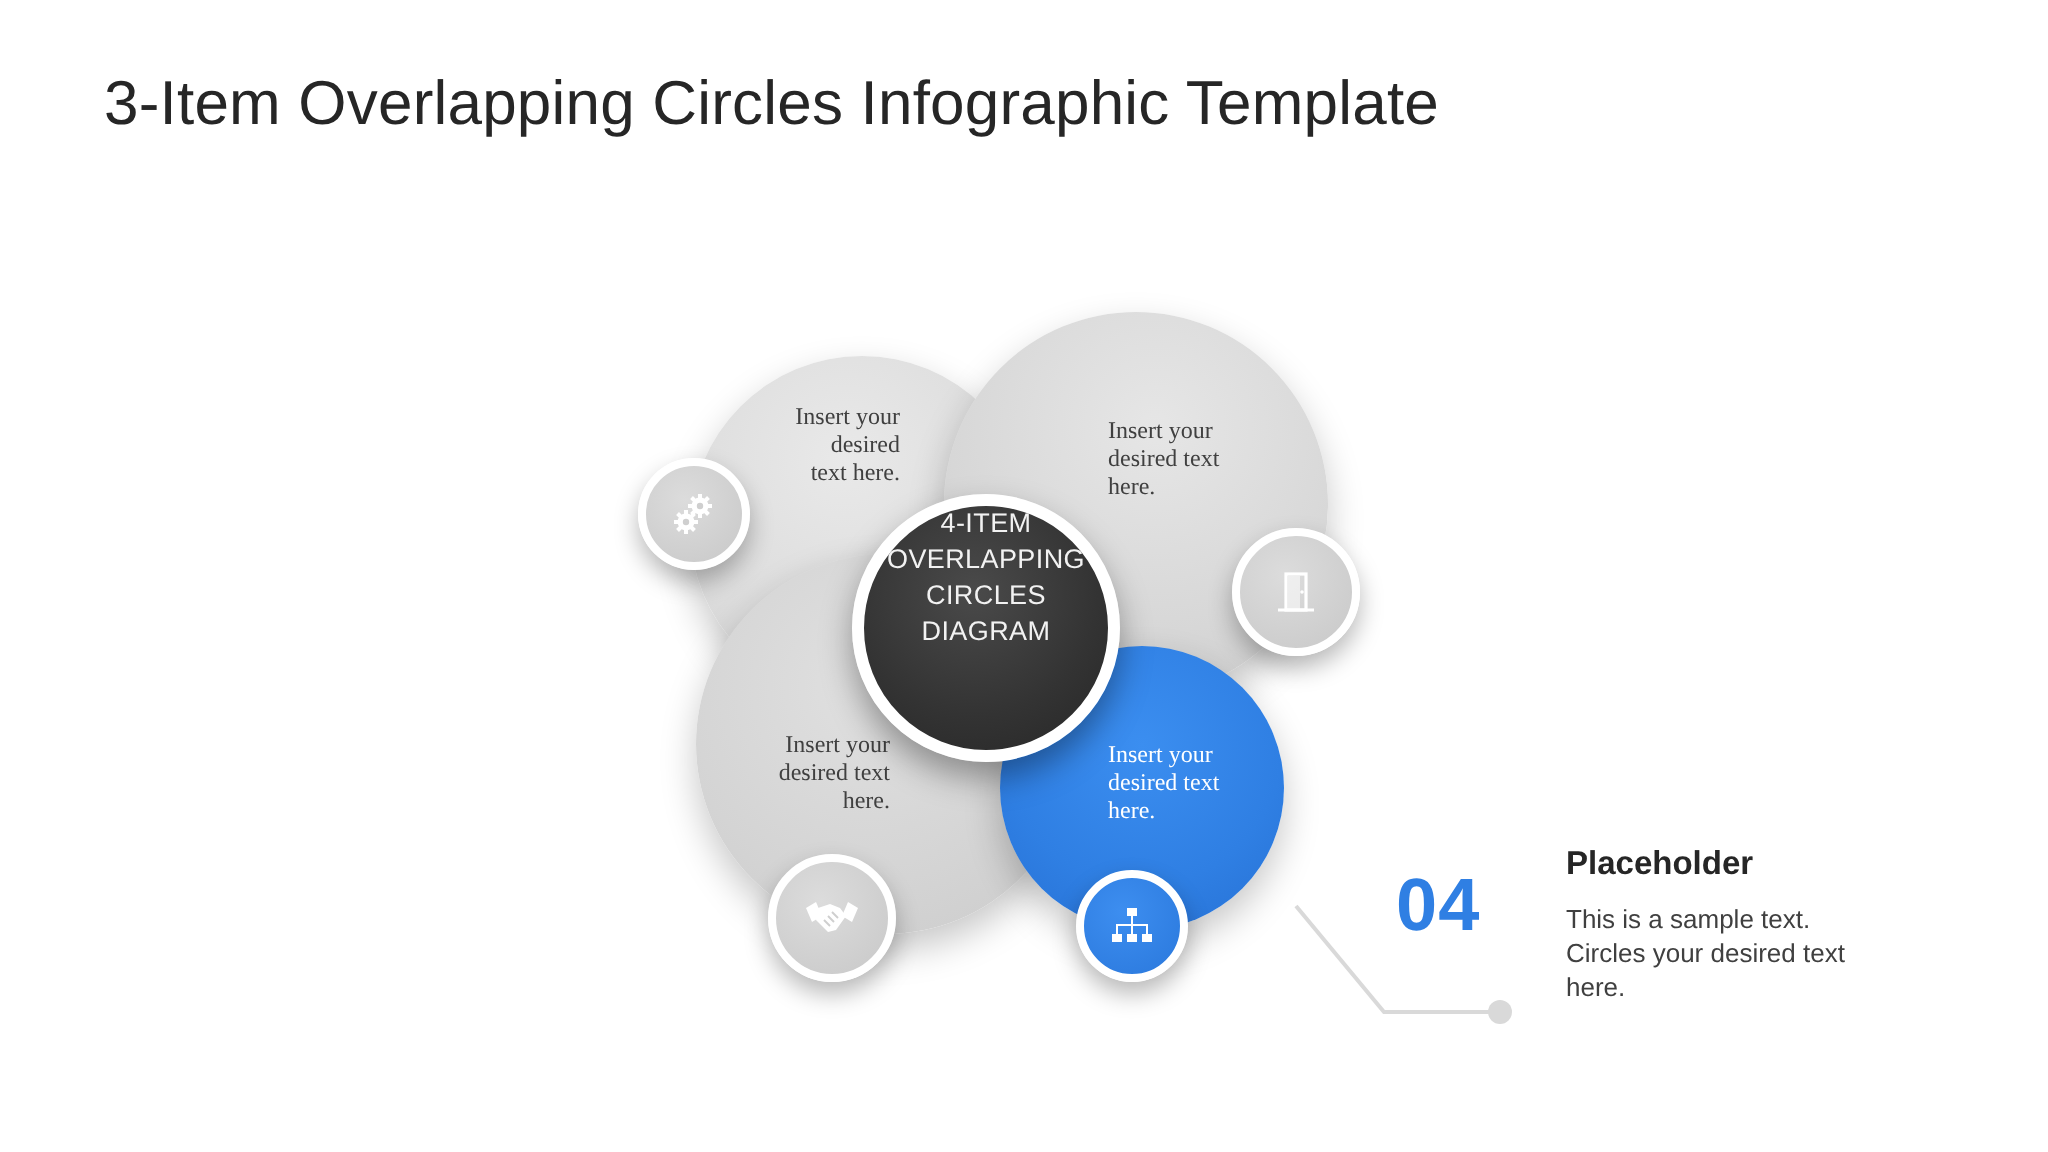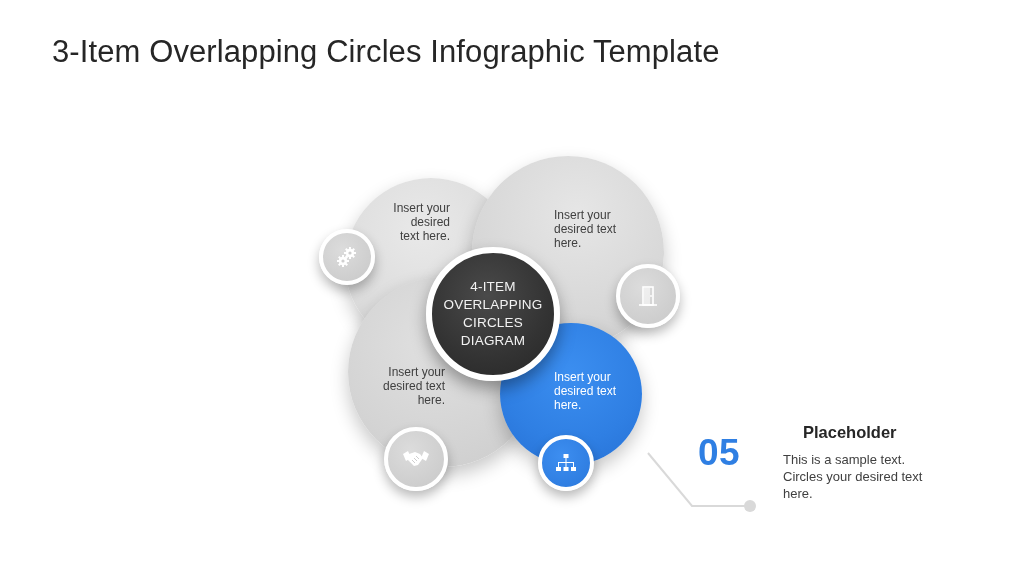--- a/index.html
+++ b/index.html
@@ -24,29 +24,30 @@
   .c3 { left: 348px; top: 277px; width: 190px; height: 190px;
         background: radial-gradient(circle at 45% 35%, #e0e0e0 0%, #d4d4d4 60%, #cbcbcb 100%); }
   .c4 { left: 500px; top: 323px; width: 142px; height: 142px;
         background: radial-gradient(circle at 50% 35%, #3b8ef0 0%, #2f7fe3 60%, #2670d4 100%); }
 
   .center-circle {
     position: absolute; left: 426px; top: 247px; width: 122px; height: 122px;
     border-radius: 50%; border: 6px solid #ffffff;
     background: radial-gradient(circle at 45% 35%, #4a4a4a 0%, #333333 60%, #262626 100%);
     box-shadow: 0 8px 16px rgba(0,0,0,0.35);
-    display: flex; align-items: center; justify-content: center; text-align: center;
+    display: flex; align-items: flex-start; justify-content: center; text-align: center;
   }
   .center-text {
     color: #f2f2f2; font-size: 13.5px; line-height: 18px; letter-spacing: 0.2px;
     white-space: pre-line;
   }
   .item-text {
     position: absolute; font-size: 12px; line-height: 14px; color: #404040;
     white-space: pre-line;
+    font-family: Liberation Serif, serif;
   }
   .t1 { left: 368px; top: 201px; width: 82px; text-align: right; }
   .t2 { left: 554px; top: 208px; width: 90px; text-align: left; }
   .t3 { left: 360px; top: 365px; width: 85px; text-align: right; }
   .t4 { left: 554px; top: 370px; width: 90px; text-align: left; color: #ffffff; }
 
   .icon-circle {
     position: absolute; border-radius: 50%; border: 4px solid #ffffff;
     box-shadow: 0 6px 12px rgba(0,0,0,0.28);
     display: flex; align-items: center; justify-content: center;
@@ -59,21 +60,21 @@
   .i4 { left: 538px; top: 435px; width: 48px; height: 48px; }
 
   .connector { position: absolute; left: 640px; top: 445px; width: 130px; height: 70px; }
 
   .num {
     position: absolute; left: 698px; top: 432px;
     font-size: 37px; font-weight: bold; color: #2f7fe3; letter-spacing: 0.5px;
   }
   .ph-title {
     position: absolute; left: 783px; top: 423px;
-    font-size: 16.5px; font-weight: bold; color: #262626; margin-left: 20px;
+    font-size: 16.5px; font-weight: bold; color: #262626;
   }
   .ph-body {
     position: absolute; left: 783px; top: 451px; width: 170px;
     font-size: 13px; line-height: 17px; color: #404040;
     white-space: pre-line;
   }
 </style>
 </head>
 <body>
 
@@ -166,18 +167,18 @@
     </svg>
   </div>
 </div>
 
 <svg class="connector" viewBox="0 0 130 70" width="130" height="70">
   <polyline points="8,8 52,61 110,61" fill="none" stroke="#d9d9d9" stroke-width="2"></polyline>
   <circle cx="110" cy="61" r="6" fill="#d9d9d9"></circle>
 </svg>
 
 <div>
-  <div class="num">05</div>
+  <div class="num">04</div>
   <div class="ph-title">Placeholder</div>
   <div class="ph-body">This is a sample text.
 Circles your desired text
 here.</div>
 </div>
 
 </body></html>

